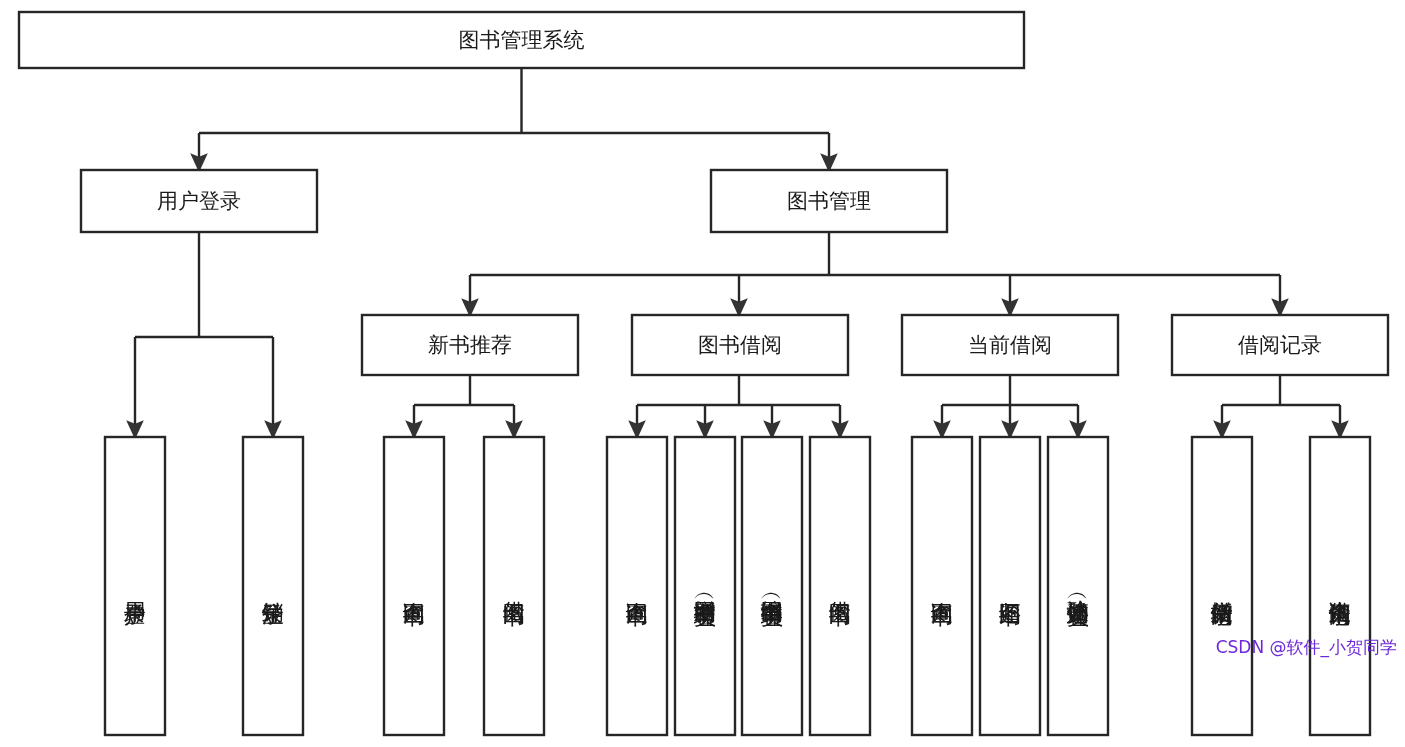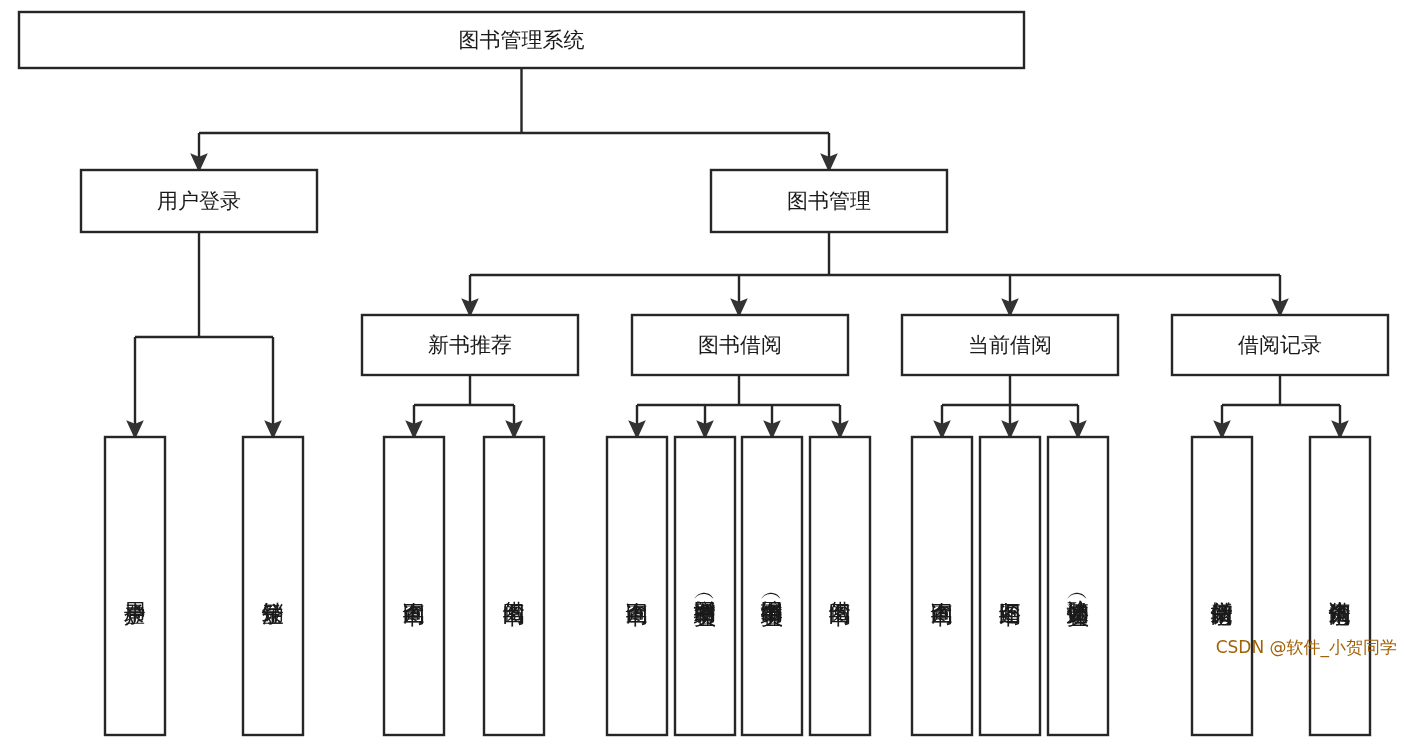--- a/index.html
+++ b/index.html
@@ -63,21 +63,21 @@
     letter-spacing: 1px;
     white-space: nowrap;
     text-align: center;
   }
   .watermark {
     position: absolute;
     right: 8px;
     bottom: 6px;
     font-family: "DejaVu Sans", "Liberation Sans", sans-serif;
     font-size: 17px;
-    color: #a16207;
+    color: #6d28d9;
     white-space: nowrap;
     user-select: none;
   }
 </style>
 </head>
 <body>
 
 <div id="diagram-root">
 
   <svg id="flowchart" viewBox="0 0 1405 747">

